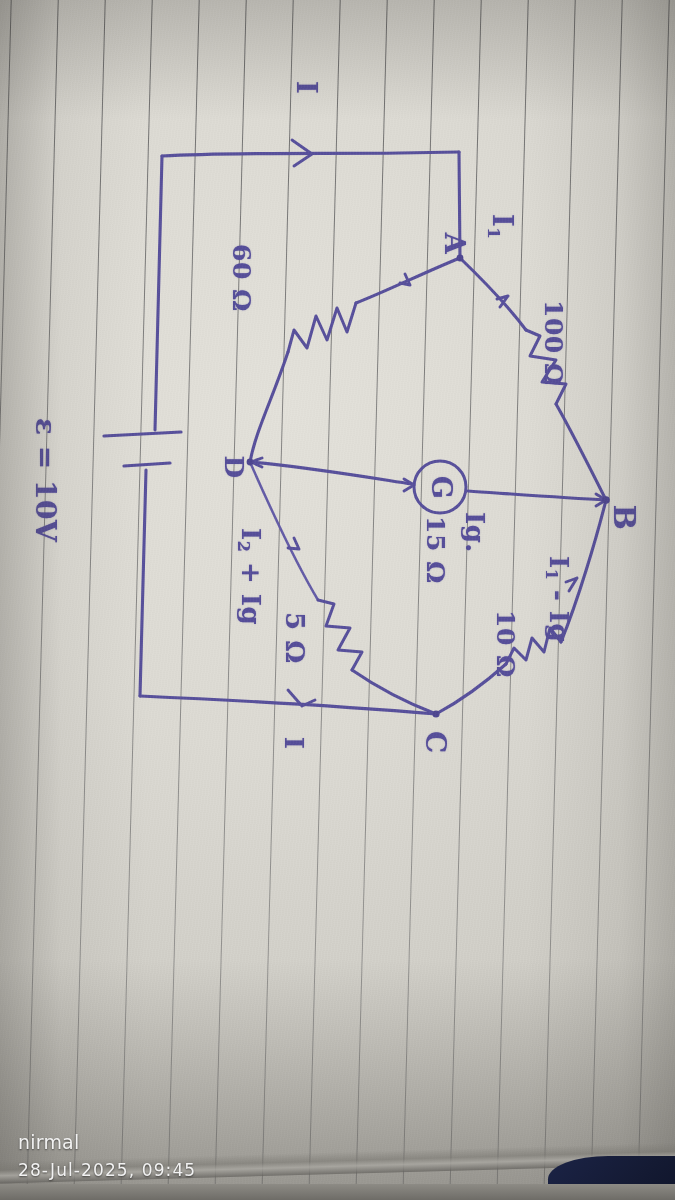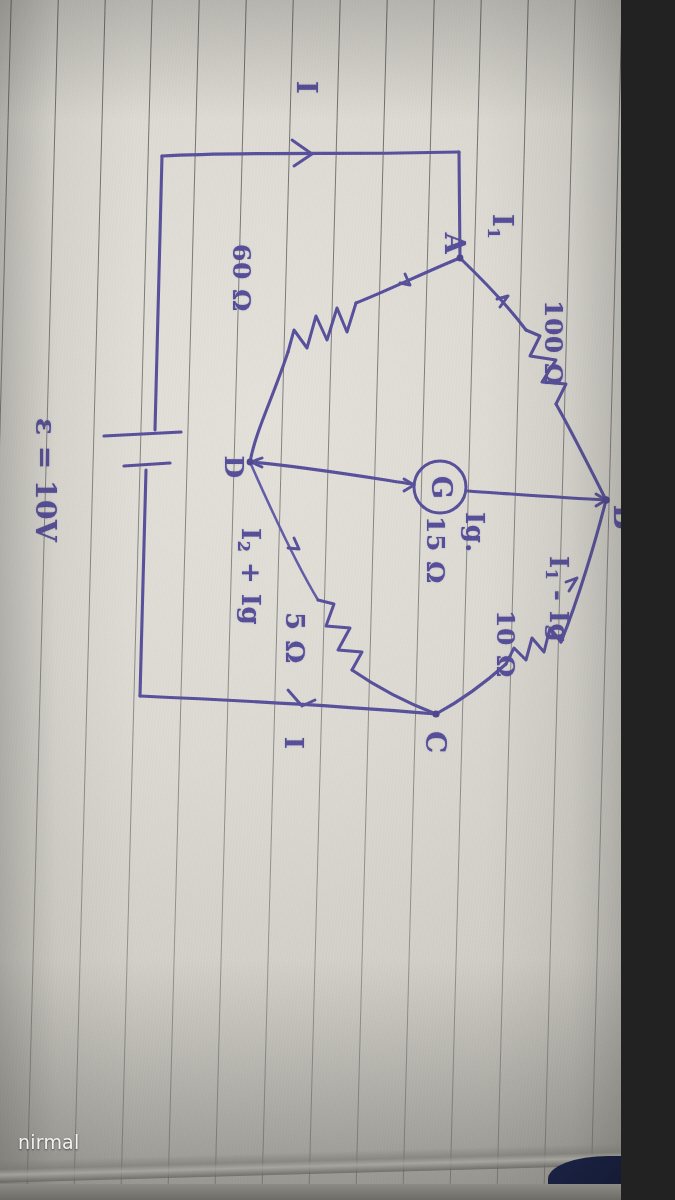--- a/index.html
+++ b/index.html
@@ -1,21 +1,21 @@
 <!DOCTYPE html>
 <html><head>
 <meta charset="utf-8">
 <title>Circuit Diagram Photo</title>
 <style>
   html,body{margin:0;padding:0;background:#222;}
   body{font-family:"Liberation Sans",sans-serif;}
 
   #page{
     position:relative;
-    width:621px;height:1200px;
+    width:675px;height:1200px;
     overflow:hidden;
     background:#d7d5ce;
   }
 
   
   .paper-base{
     position:absolute;inset:0;
     background:
       radial-gradient(120% 75% at 42% 34%, #e3e1da 0%, #dcdad3 38%, #cfcdc6 70%, #bdbbb4 100%),
       linear-gradient(180deg,#d2d0c9 0%,#dedcd5 12%,#dcdad3 60%,#c9c7c0 92%,#b9b7b0 100%);
@@ -212,14 +212,15 @@
   </div>
 
   <div class="paper-grain"></div>
   <div class="paper-vignette"></div>
 
   <div class="paper-edge" style="top:1152px;"></div>
   <div class="dark-object" style="left:548px;top:1156px;width:150px;height:58px;"></div>
   <div class="desk-strip"></div>
 
   <div class="wm wm-name">nirmal</div>
+  <div class="wm wm-date">28-Jul-2025, 09:45</div>
 
 </div>
 
 </body></html>

